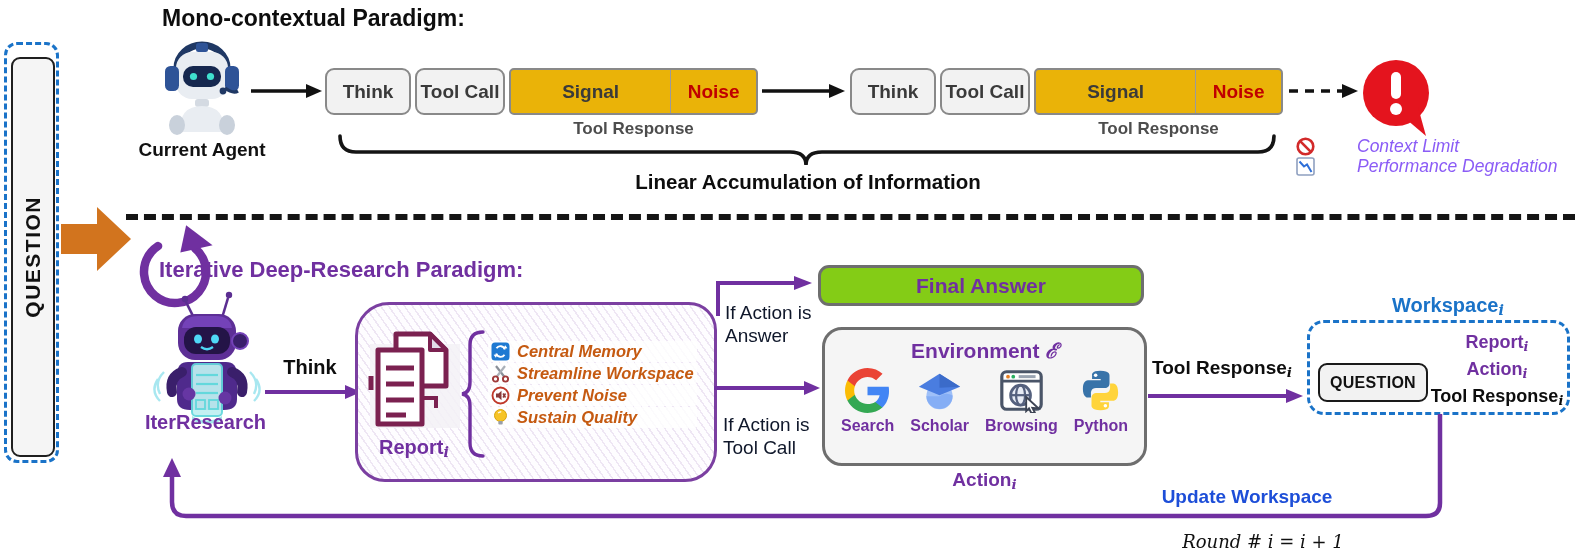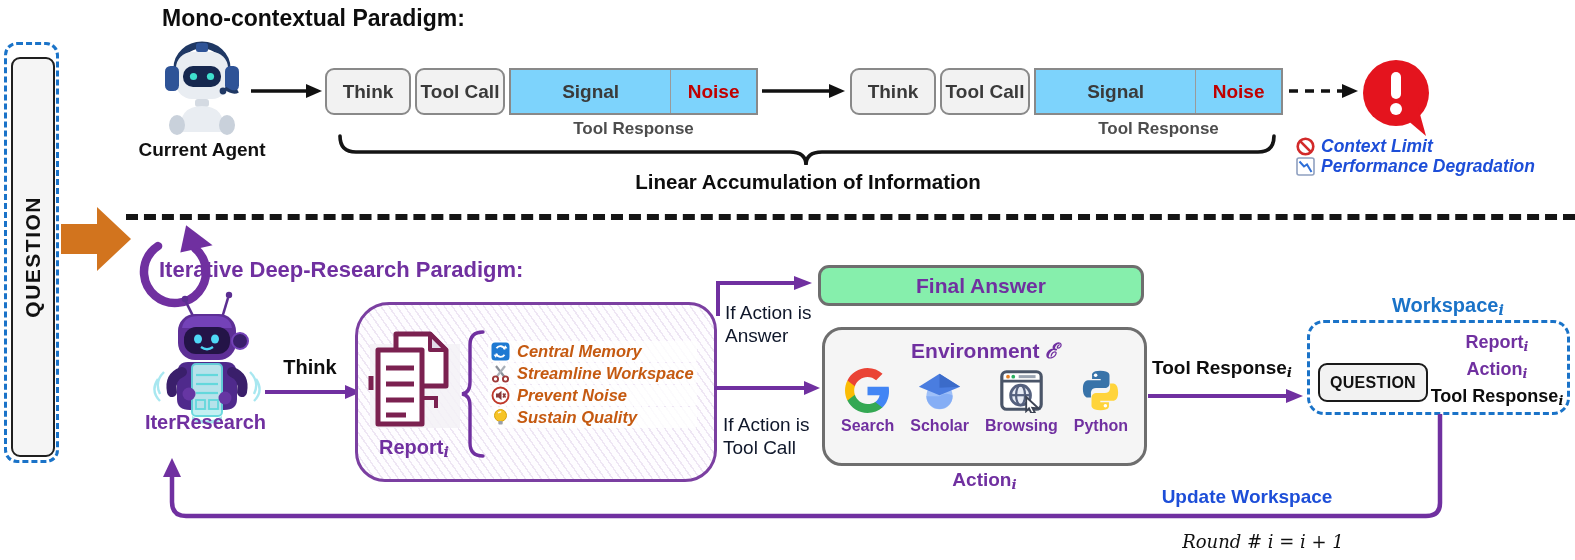--- a/index.html
+++ b/index.html
@@ -7,32 +7,32 @@
           font-family:"Liberation Sans",sans-serif;color:#111;}
   .abs{position:absolute;}
   .bold{font-weight:bold;}
   .ctr{text-align:center;}
   .sub{font-style:italic;font-weight:bold;font-size:0.72em;vertical-align:-0.22em;
        font-family:"DejaVu Serif",serif;}
   
   .cbox{position:absolute;height:47px;background:#F2F2F2;border:2px solid #898989;
         border-radius:9px;display:flex;align-items:center;justify-content:center;
         font-weight:bold;font-size:19px;color:#3A3A3A;box-sizing:border-box;}
-  .splitbox{position:absolute;height:47px;background:#7dd3fc;border:2px solid #898989;
-        border-radius:0;display:flex;box-sizing:border-box;}
+  .splitbox{position:absolute;height:47px;background:#eab308;border:2px solid #898989;
+        border-radius:5px;display:flex;box-sizing:border-box;}
   .cell{display:flex;align-items:center;justify-content:center;font-weight:bold;font-size:19px;}
   .cell.signal{flex:1.88;color:#3A3A3A;border-right:1.5px solid #9a9a9a;}
   .cell.noise{flex:1;color:#C00000;}
   .tr-label{position:absolute;font-weight:bold;font-size:17px;color:#4D4D4D;text-align:center;}
   .issue-row{display:flex;align-items:center;gap:6px;height:20px;margin-bottom:0px;}
-  .issue-txt{font-weight:bold;font-style:italic;font-size:17.5px;color:#1d4ed8;white-space:nowrap;}
+  .issue-txt{font-weight:normal;font-style:italic;font-size:17.5px;color:#8b5cf6;white-space:nowrap;margin-left:36px;}
   .item-row{display:flex;align-items:center;gap:7px;height:21px;margin-bottom:1px;
             background:rgba(255,255,255,0.82);padding:0 3px;border-radius:3px;}
   .item-txt{font-weight:bold;font-style:italic;font-size:16.5px;color:#C55A11;white-space:nowrap;}
-  .grayframe{position:absolute;background:#86efac;border:3px solid #6E6E6E;box-sizing:border-box;}
+  .grayframe{position:absolute;background:#84cc16;border:3px solid #6E6E6E;box-sizing:border-box;}
   .purple{color:#7030A0;}
   .qbox-v{position:absolute;left:11px;top:57px;width:40px;height:396px;background:#F5F5F5;
           border:2px solid #1f1f1f;border-radius:9px;display:flex;align-items:center;justify-content:center;}
   .qbox-v span{writing-mode:vertical-rl;transform:rotate(180deg);font-weight:bold;
           font-size:21px;letter-spacing:1.5px;color:#111;}
   .branch-lbl{position:absolute;font-size:19px;color:#0f172a;line-height:23px;}
   .round-lbl{font-family:"DejaVu Serif",serif;font-style:italic;font-size:18px;color:#111;}
 </style>
 </head>
 <body>

